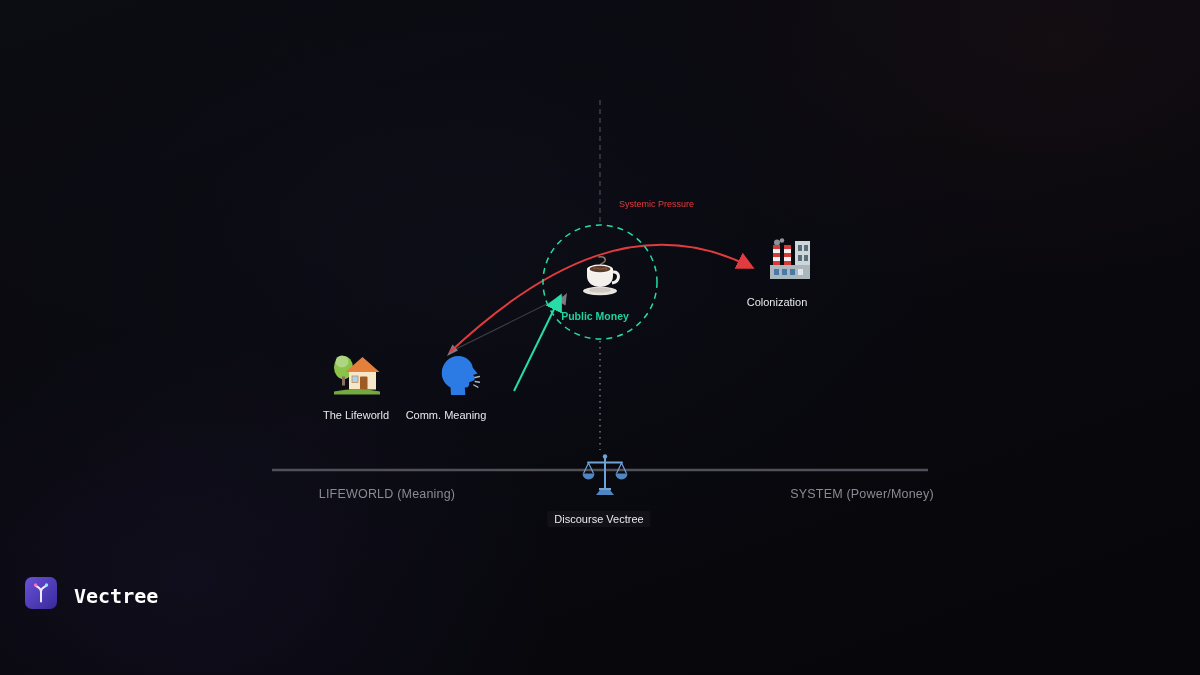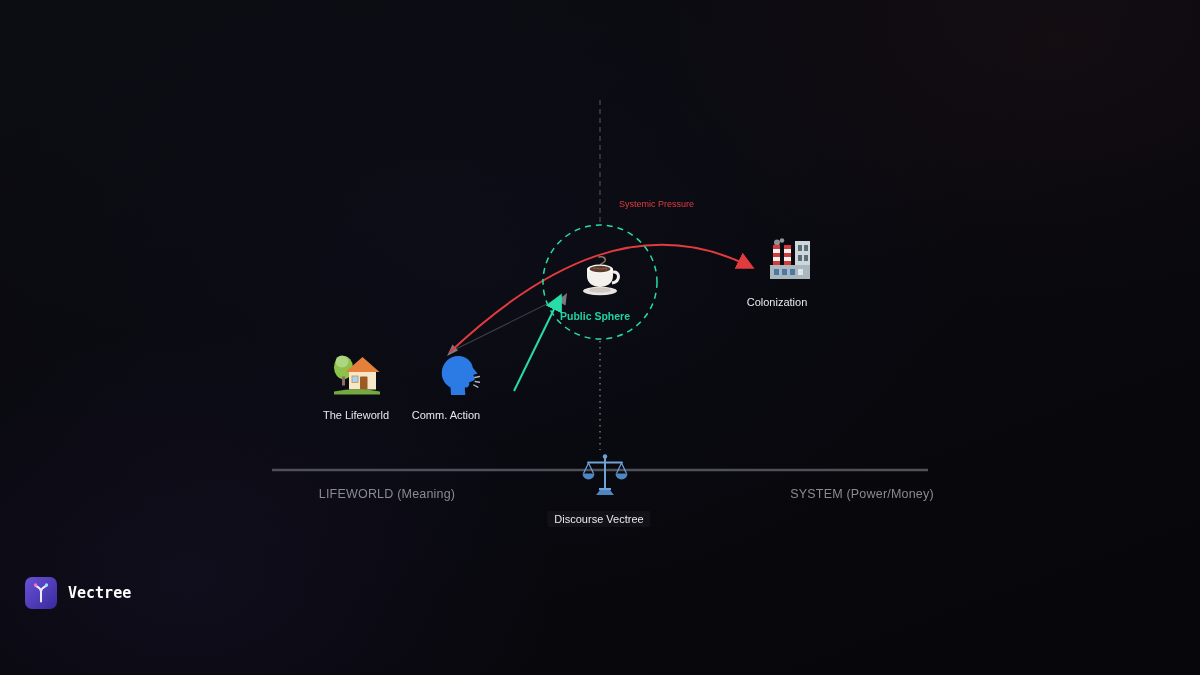--- a/index.html
+++ b/index.html
@@ -16,21 +16,21 @@
     padding-left: 44px;
   }
   .overlay{position:absolute;left:0;top:0;z-index:1}
   .node{position:absolute;transform:translate(-50%,-50%);z-index:2;line-height:0}
   .lbl{position:absolute;transform:translate(-50%,-50%);z-index:3;white-space:nowrap;color:#e9e9ec;font-size:11px;text-align:center}
   .lbl.axis{color:#8a8a92;font-size:12.5px;letter-spacing:.2px}
   .lbl.red{color:#e23b3f;font-size:9px;transform:translate(0,-50%)}
   .lbl.teal{color:#1fd3a0;font-weight:bold;font-size:10.5px}
   .lbl.boxed{background:rgba(18,18,24,0.92);padding:2px 7px;border-radius:2px}
   .footer-logo{position:absolute;left:25px;top:577px;z-index:4;line-height:0;cursor:pointer}
-  .brand{position:absolute;left:68px;top:584px;z-index:4;color:#fff;font-family:"DejaVu Sans Mono",monospace;font-weight:bold;font-size:15px}
+  .brand{position:absolute;left:74px;top:584px;z-index:4;color:#fff;font-family:"DejaVu Sans Mono",monospace;font-weight:bold;font-size:20px}
   .title{position:absolute;left:27px;top:611px;z-index:4;color:#f3f3f5;font-family:"DejaVu Sans Mono",monospace;font-weight:bold;font-size:35px}
   .url{position:absolute;right:24px;top:624px;z-index:4;color:#6b6b75;font-family:"DejaVu Sans Mono",monospace;font-size:14px}
 </style>
 </head>
 <body>
 
 <div class="stage">
 
   <svg class="overlay" width="1200" height="675" viewBox="0 0 1200 675">
     <defs>
@@ -78,37 +78,37 @@
   <div class="lbl" style="left:356px;top:415px">The Lifeworld</div>
 
   <div class="node" style="left:459px;top:374px">
     <span>
       <svg width="42" height="44" viewBox="0 0 42 44">
         <path d="M13 43 L12.5 35.5 C7 32.5 3.5 27 3.8 20.5 C4.2 11 11.5 3.8 20.5 4 C28 4.2 33.8 9 34.8 15.8 L39.5 21.5 L35 23 C36.8 24.4 37.2 26.2 36.2 28.2 L31 30.4 C32 33.4 29.8 36 26.8 35.4 L27.3 43 Z" fill="#2c7be5"></path>
         <path d="M37 25.5 l4.5 -1 M37.2 29.5 l4.5 .8 M35.8 33 l4 2.2" stroke="#aab4bd" stroke-width="1.4" stroke-linecap="round" fill="none"></path>
       </svg>
     </span>
   </div>
-  <div class="lbl" style="left:446px;top:415px">Comm. Action</div>
+  <div class="lbl" style="left:446px;top:415px">Comm. Meaning</div>
 
   <div class="node" style="left:602px;top:276px">
     <span>
       <svg width="46" height="42" viewBox="0 0 46 42">
         <path d="M20 2 c4 -1 7 1 6 4 c-1 2.5 -5 2 -5 5" stroke="#8a7465" stroke-width="1.6" fill="none" stroke-linecap="round"></path>
         <ellipse cx="21" cy="36" rx="17" ry="4.2" fill="#e8e4df"></ellipse>
         <ellipse cx="21" cy="35.2" rx="11" ry="2.6" fill="#cfc9c2"></ellipse>
         <path d="M34 17 c7 -1 8 9 -1 11" stroke="#f4f1ec" stroke-width="3" fill="none"></path>
         <path d="M8 14 h26 v7 c0 7 -6 11 -13 11 s-13 -4 -13 -11 z" fill="#f4f1ec"></path>
         <ellipse cx="21" cy="14" rx="13" ry="4.4" fill="#fbfaf8"></ellipse>
         <ellipse cx="21" cy="14" rx="10.5" ry="3.3" fill="#5a3d2e"></ellipse>
         <path d="M14 13.5 c3 -2 7 2 11 0 c2.5 -1.2 3.5 0 2 1.5" stroke="#8b5e43" stroke-width="1.2" fill="none" opacity="0.9"></path>
       </svg>
     </span>
   </div>
-  <div class="lbl teal" style="left:595px;top:316px">Public Sphere</div>
+  <div class="lbl teal" style="left:595px;top:316px">Public Money</div>
 
   <div class="node" style="left:791px;top:260px">
     <span>
       <svg width="46" height="46" viewBox="0 0 46 46">
         <circle cx="9" cy="5.5" r="3" fill="#9aa1a6" opacity="0.9"></circle>
         <circle cx="14" cy="3.5" r="2.2" fill="#b4babe" opacity="0.8"></circle>
         <rect x="5" y="8" width="7" height="20" fill="#f2f2f2"></rect>
         <rect x="5" y="8" width="7" height="4" fill="#d43c3c"></rect>
         <rect x="5" y="16" width="7" height="4" fill="#d43c3c"></rect>
         <rect x="5" y="24" width="7" height="4" fill="#d43c3c"></rect>

